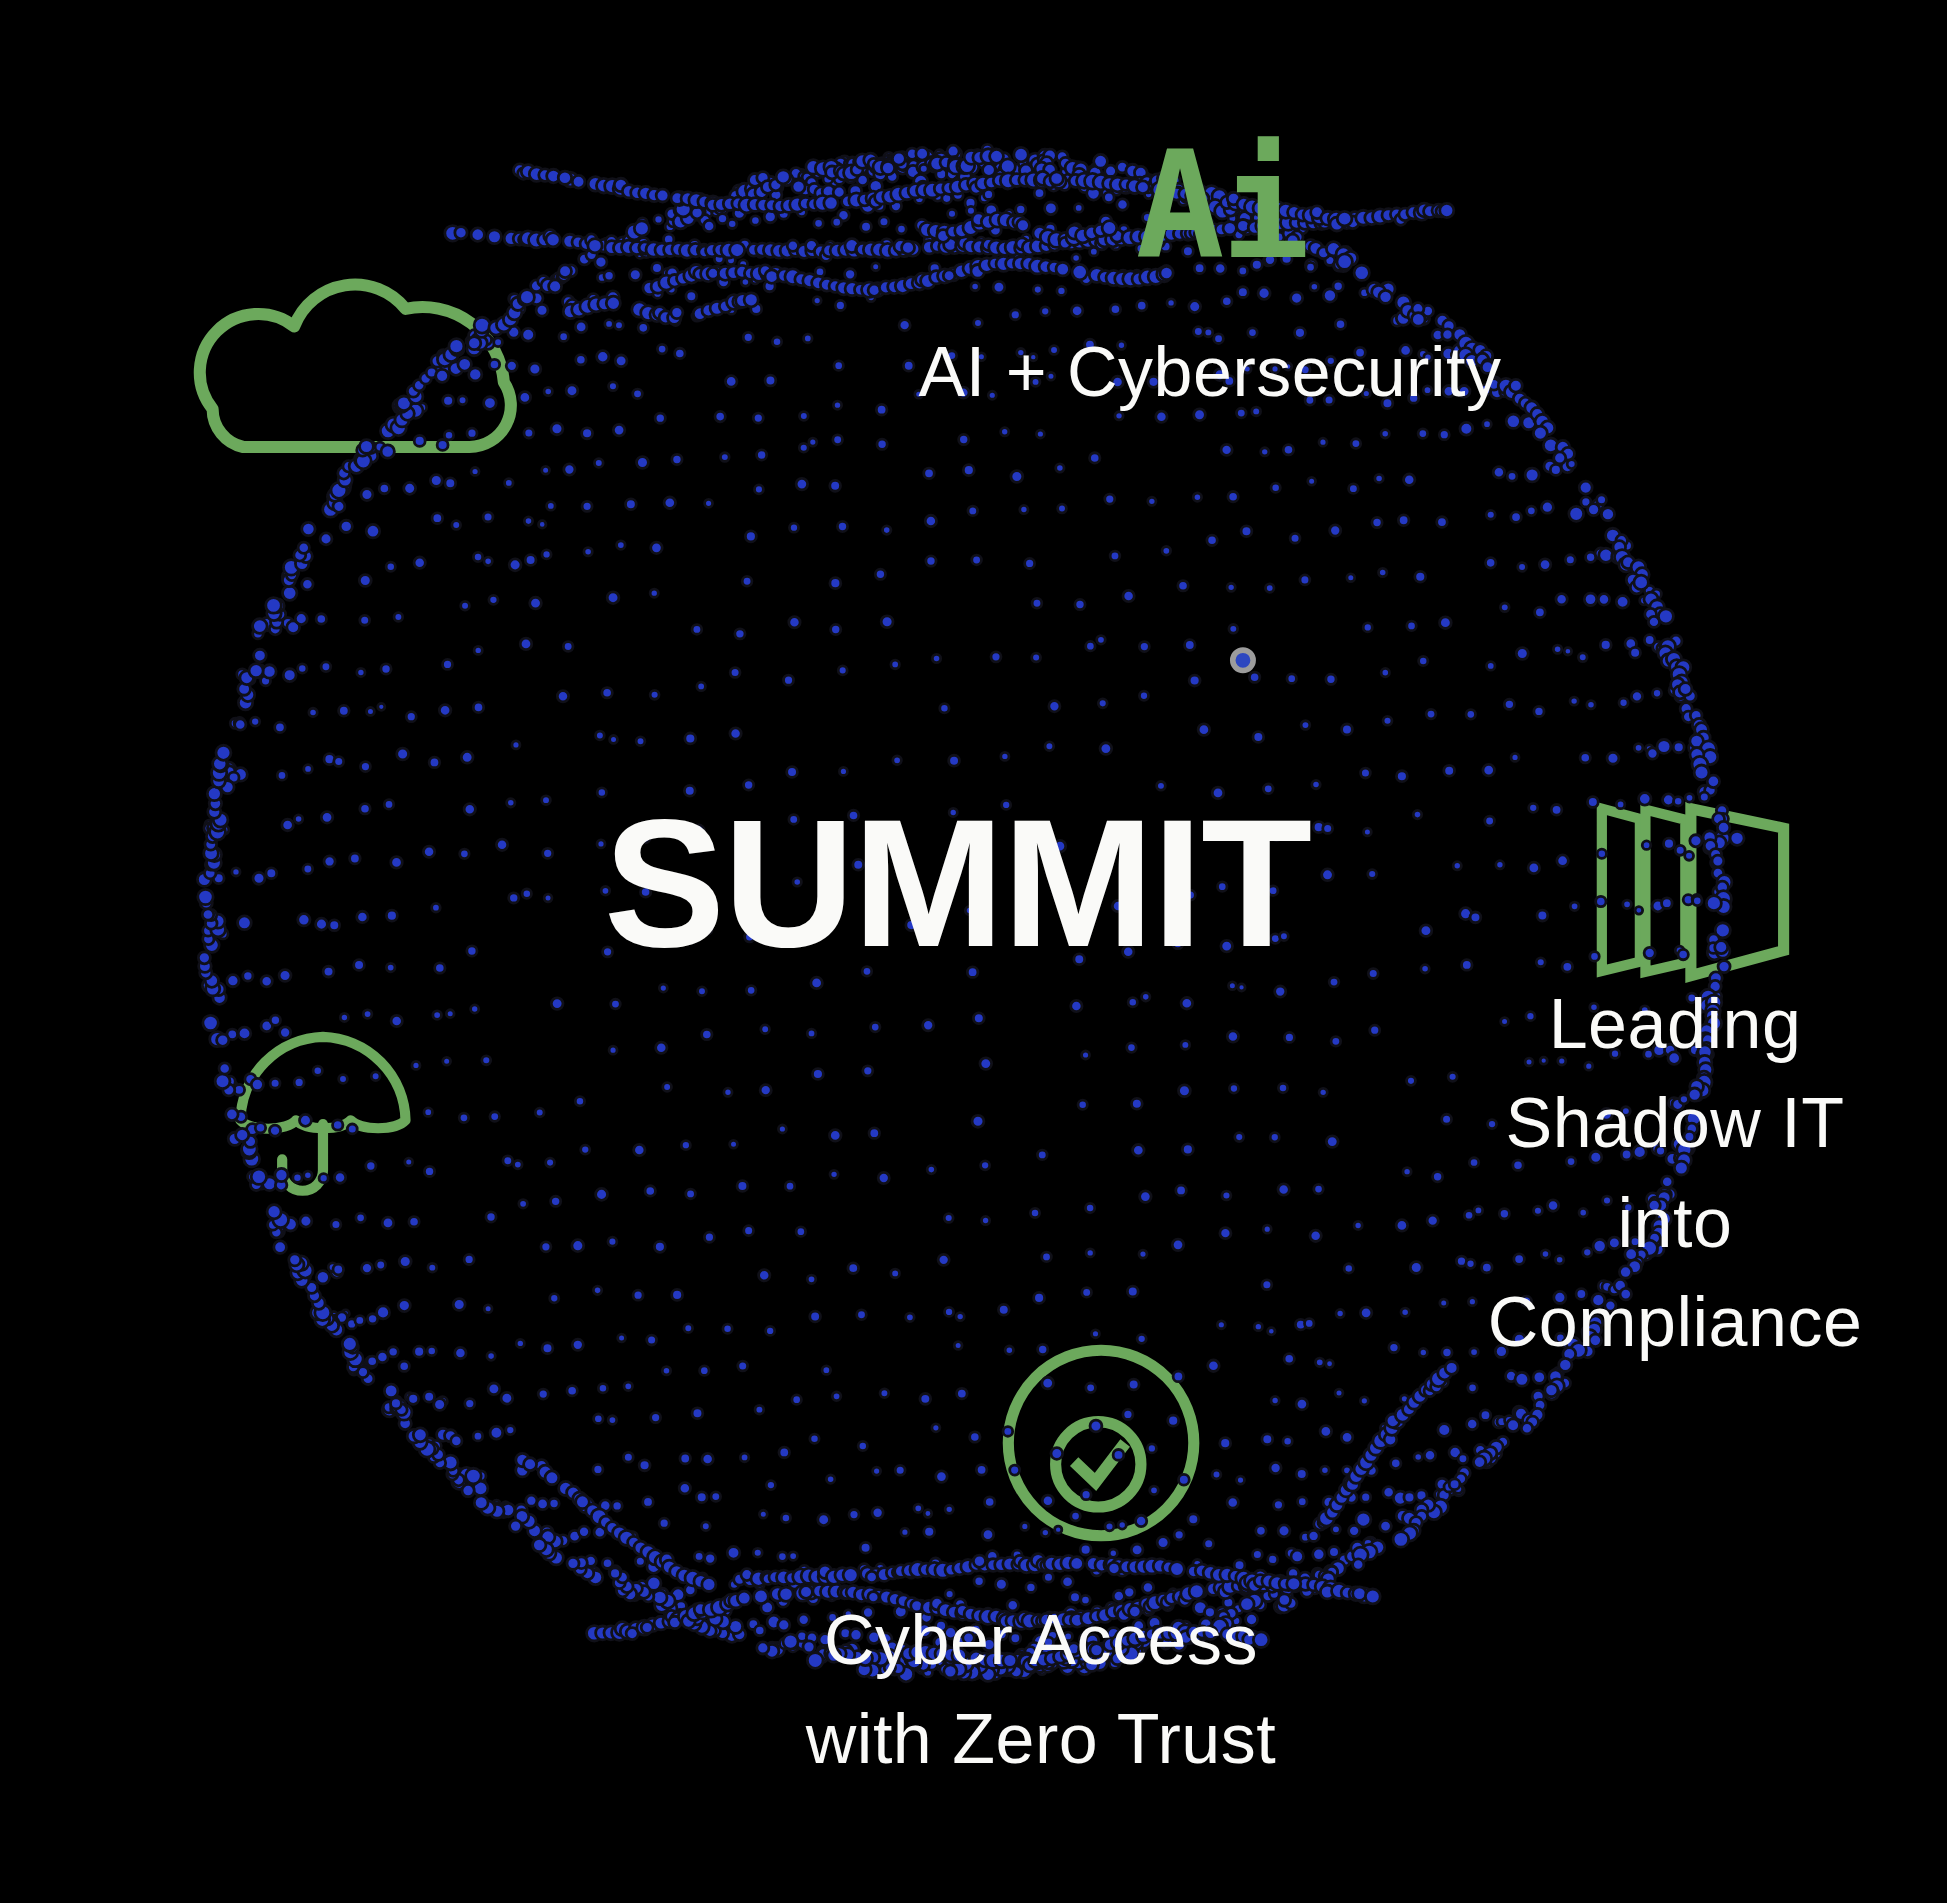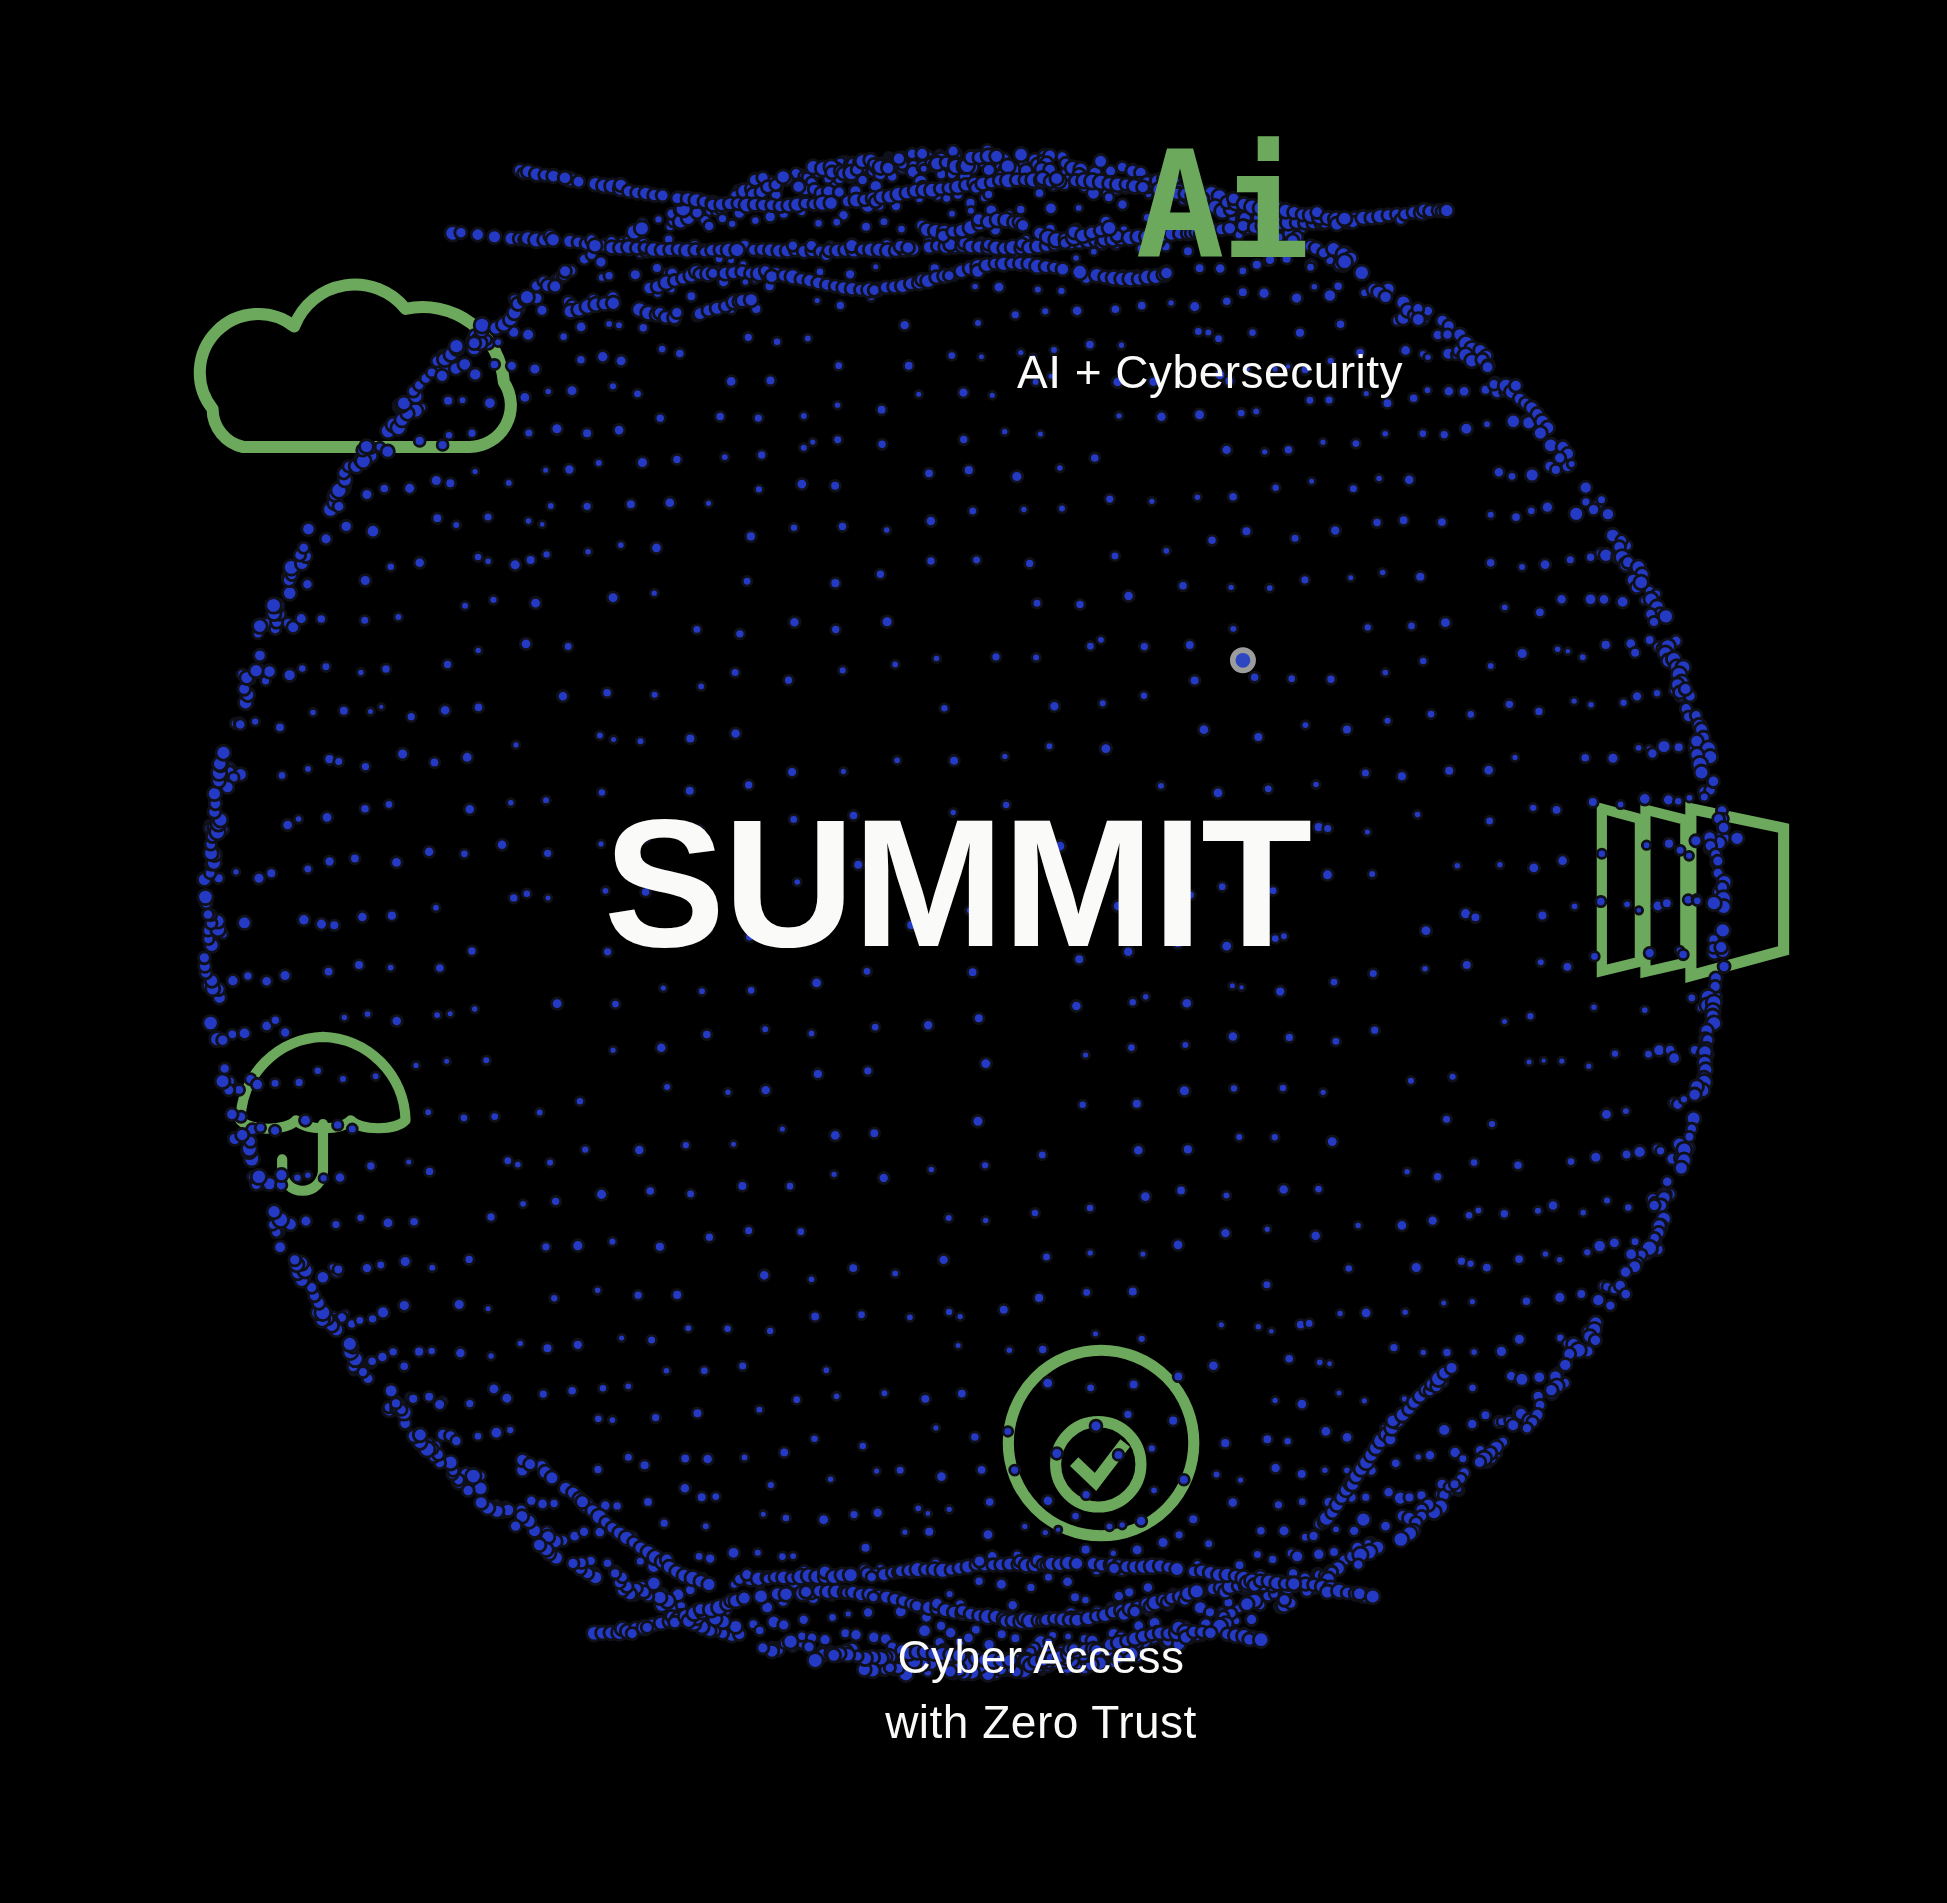--- a/index.html
+++ b/index.html
@@ -9,21 +9,21 @@
     font-family:"Liberation Sans", sans-serif;
     text-decoration:underline;
   }
   .stage svg{position:absolute;left:0;top:0;z-index:1;}
   .icon-path{stroke:var(--green,#6CA95C);fill:none;stroke-linecap:round;stroke-linejoin:round;}
   .icon-sharp{stroke:var(--green,#6CA95C);fill:none;stroke-linejoin:miter;stroke-linecap:butt;}
   #dot-field circle{fill:var(--blue,#2439C4);stroke:var(--dotline,#101018);stroke-width:3;}
   #dot-field circle.special{stroke:var(--greyring,#9C9C9C);stroke-width:6;fill:#2d47c0;}
   .label{
     position:absolute;z-index:3;transform:translate(-50%,-50%);
-    color:var(--white,#FAFAF8);font-size:46px;line-height:1.42;
+    color:var(--white,#FAFAF8);font-size:70px;line-height:1.42;
     text-align:center;white-space:pre-line;letter-spacing:0.5px;
   }
   .title{
     position:absolute;z-index:3;transform:translate(-50%,-50%);
     color:var(--white,#FAFAF8);font-weight:bold;font-size:182px;letter-spacing:-1.9px;
     white-space:nowrap;
   }
   .ai-glyph{
     position:absolute;z-index:3;transform:translate(-50%,-50%);
     font-family:"DejaVu Sans Mono", monospace;font-weight:bold;
@@ -3099,17 +3099,20 @@
   </svg>
 
   <div class="ai-glyph" style="left:1221px;top:206px;">Ai</div>
 
   <div class="label" style="left:1210px;top:373px;">AI + Cybersecurity</div>
 
 
   <div class="title" style="left:957px;top:883px;">SUMMIT</div>
 
 
+  <div class="label" style="left:1675px;top:1174px;">Leading
+Shadow IT into
+Compliance</div>
 
   <div class="label" style="left:1041px;top:1690px;">Cyber Access
 with Zero Trust</div>
 </div>
 
 
 </body></html>

